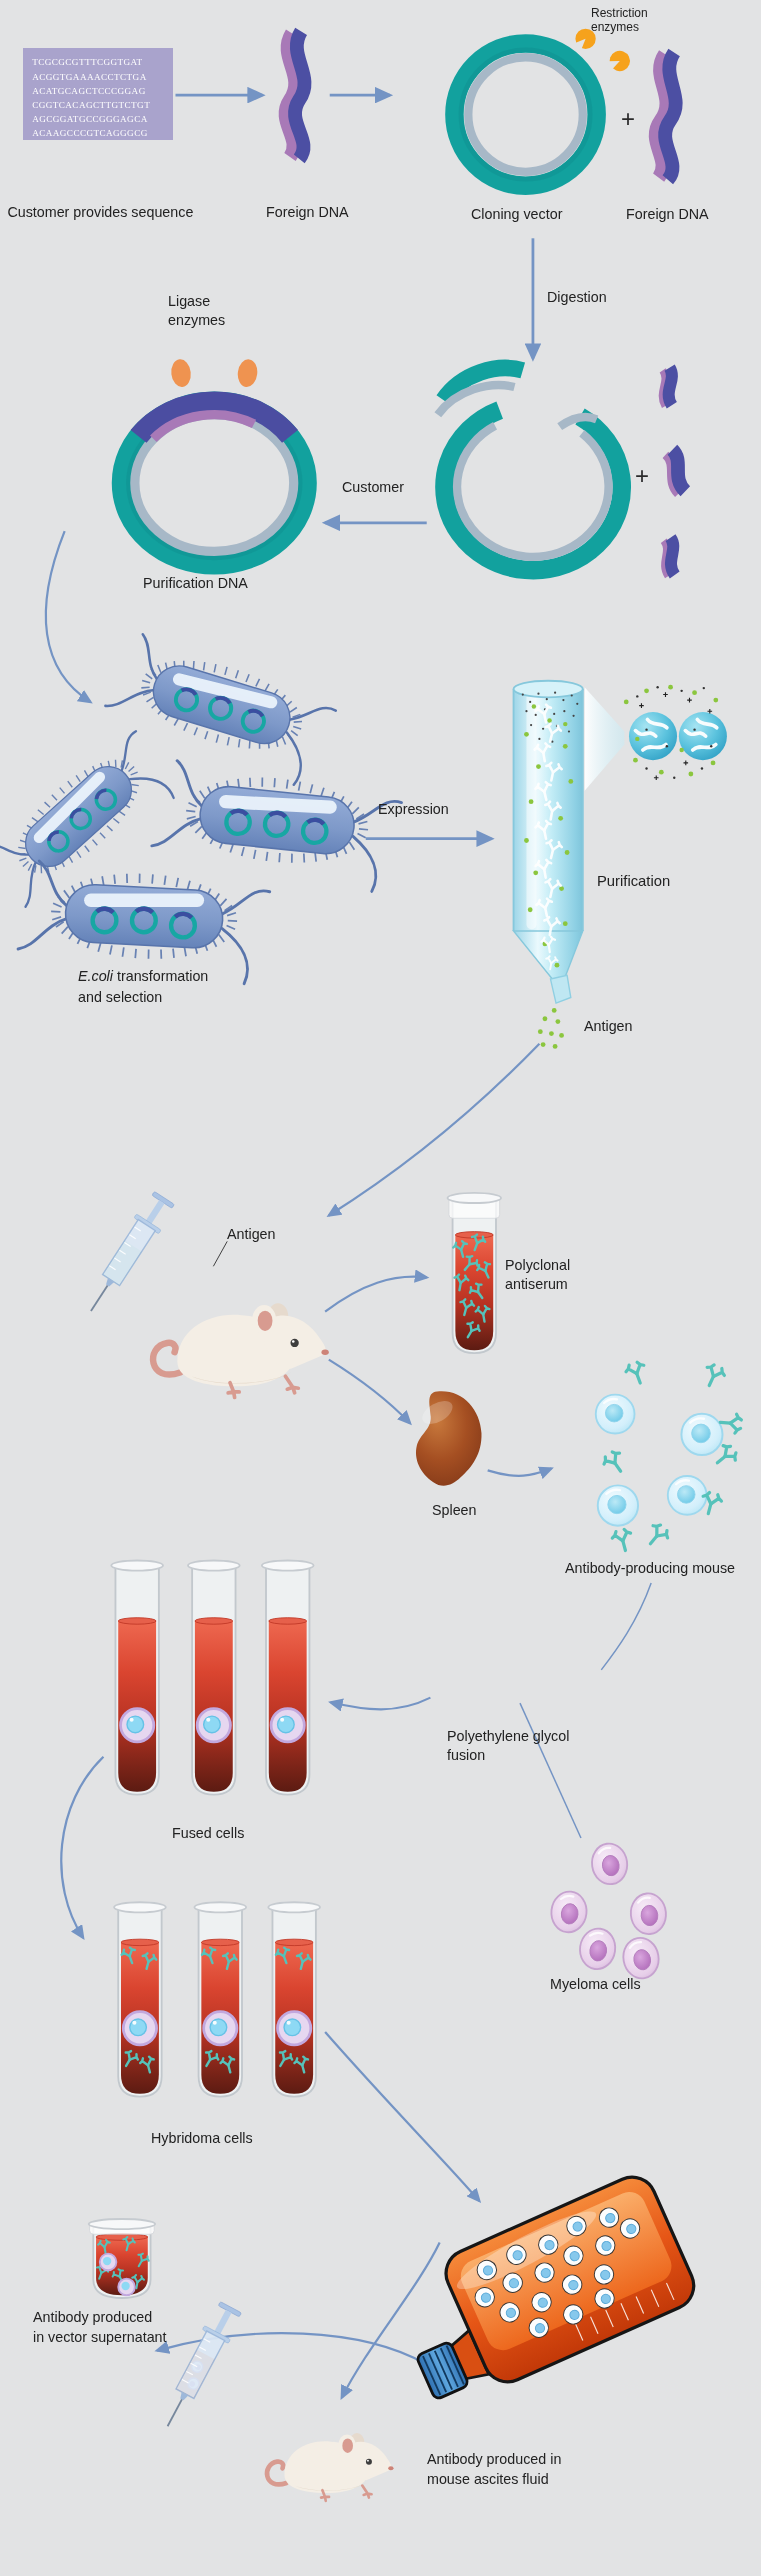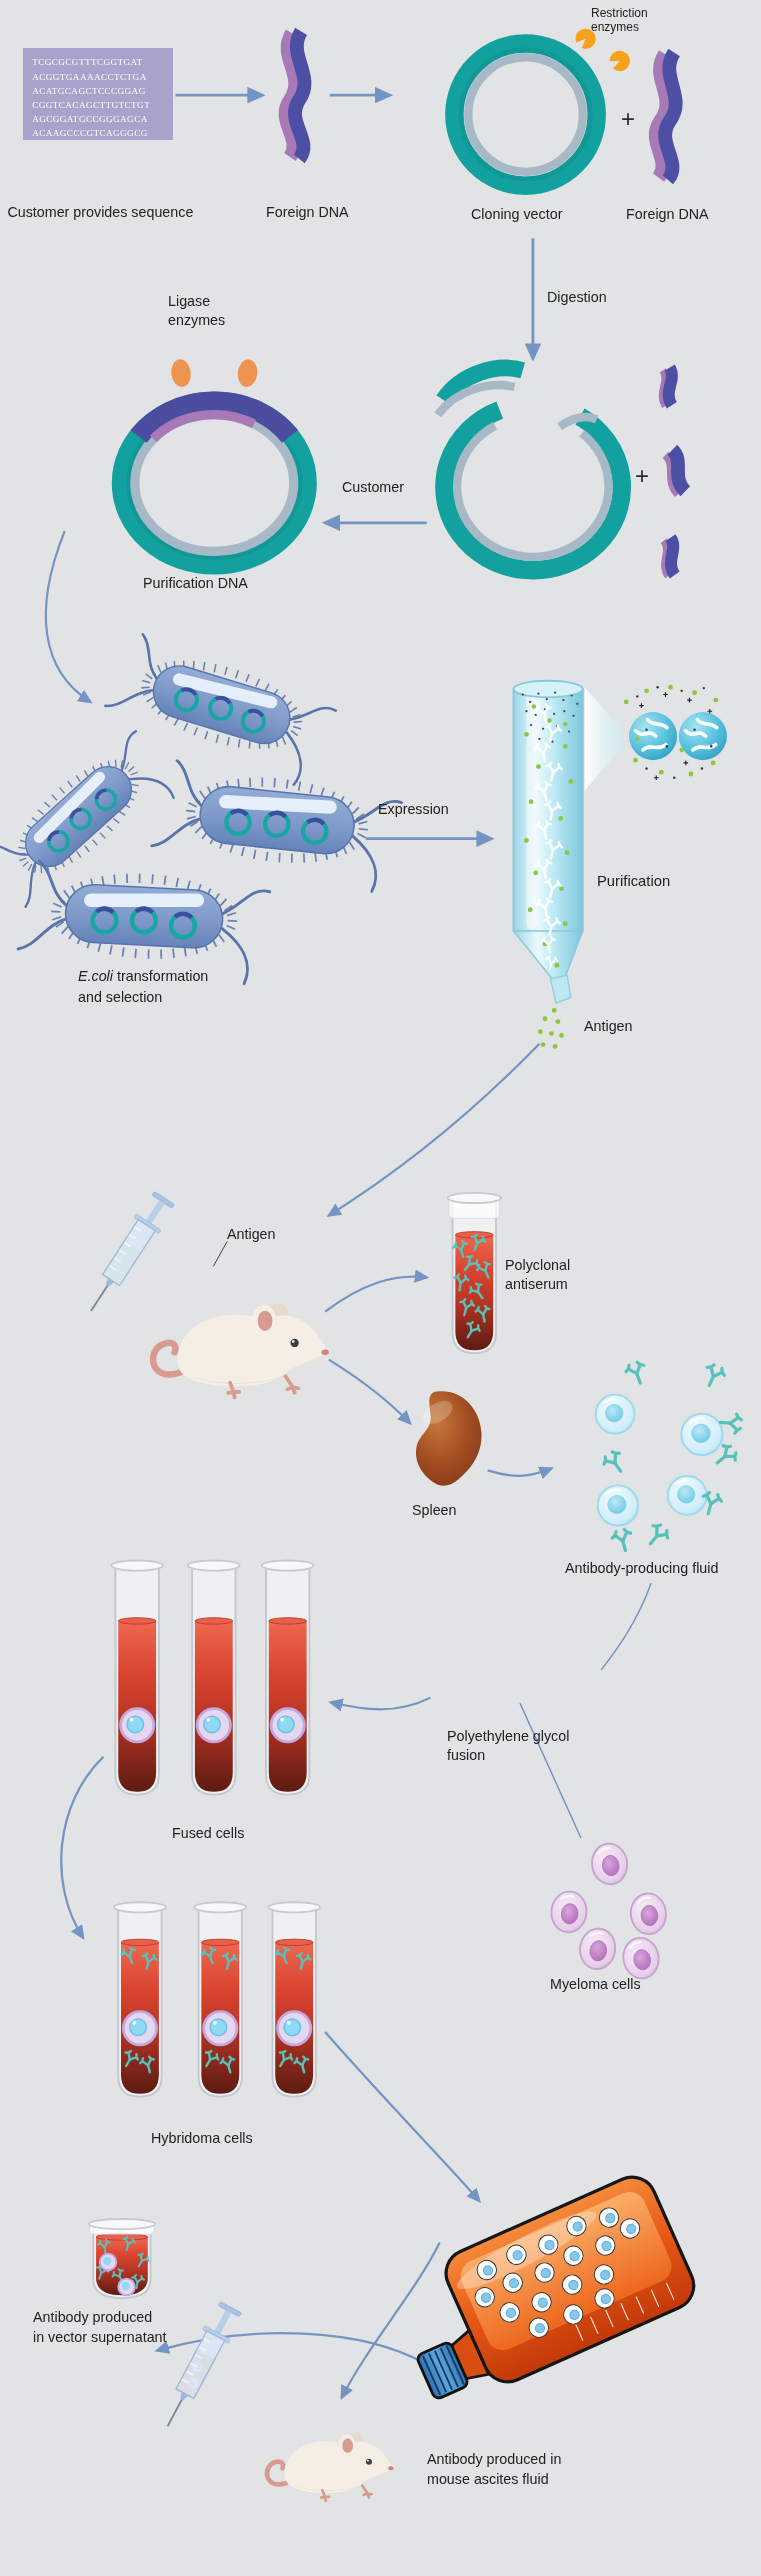--- a/index.html
+++ b/index.html
@@ -585,22 +585,22 @@
 <div class="lbl center" style="left:143px;top:574px;width:157px">Purification DNA</div>
 
 <div class="lbl" style="left:78px;top:966px;width:175px;line-height:21px"><span class="ital">E.coli</span><span> transformation</span><br><span>and selection</span></div>
 
 <div class="lbl" style="left:378px;top:800px">Expression</div>
 <div class="lbl" style="left:597px;top:872px;font-size:14.8px">Purification</div>
 <div class="lbl" style="left:584px;top:1017px">Antigen</div>
 <div class="lbl" style="left:227px;top:1225px">Antigen</div>
 <div class="lbl" style="left:505px;top:1256px">Polyclonal
 antiserum</div>
-<div class="lbl" style="left:412px;top:1501px">Spleen</div>
-<div class="lbl" style="left:565px;top:1559px;width:194px">Antibody-producing fluid</div>
+<div class="lbl" style="left:432px;top:1501px">Spleen</div>
+<div class="lbl" style="left:565px;top:1559px;width:194px">Antibody-producing mouse</div>
 <div class="lbl" style="left:447px;top:1727px;width:162px;line-height:19px">Polyethylene glycol
 fusion</div>
 <div class="lbl center" style="left:550px;top:1975px;width:118px">Myeloma cells</div>
 <div class="lbl center" style="left:172px;top:1824px;width:88px">Fused cells</div>
 <div class="lbl center" style="left:151px;top:2129px;width:134px">Hybridoma cells</div>
 <div class="lbl" style="left:33px;top:2307px;width:175px;line-height:20.3px">Antibody produced
 in vector supernatant</div>
 <div class="lbl" style="left:427px;top:2449px;width:166px;line-height:20.3px">Antibody produced in
 mouse ascites fluid</div>
 

